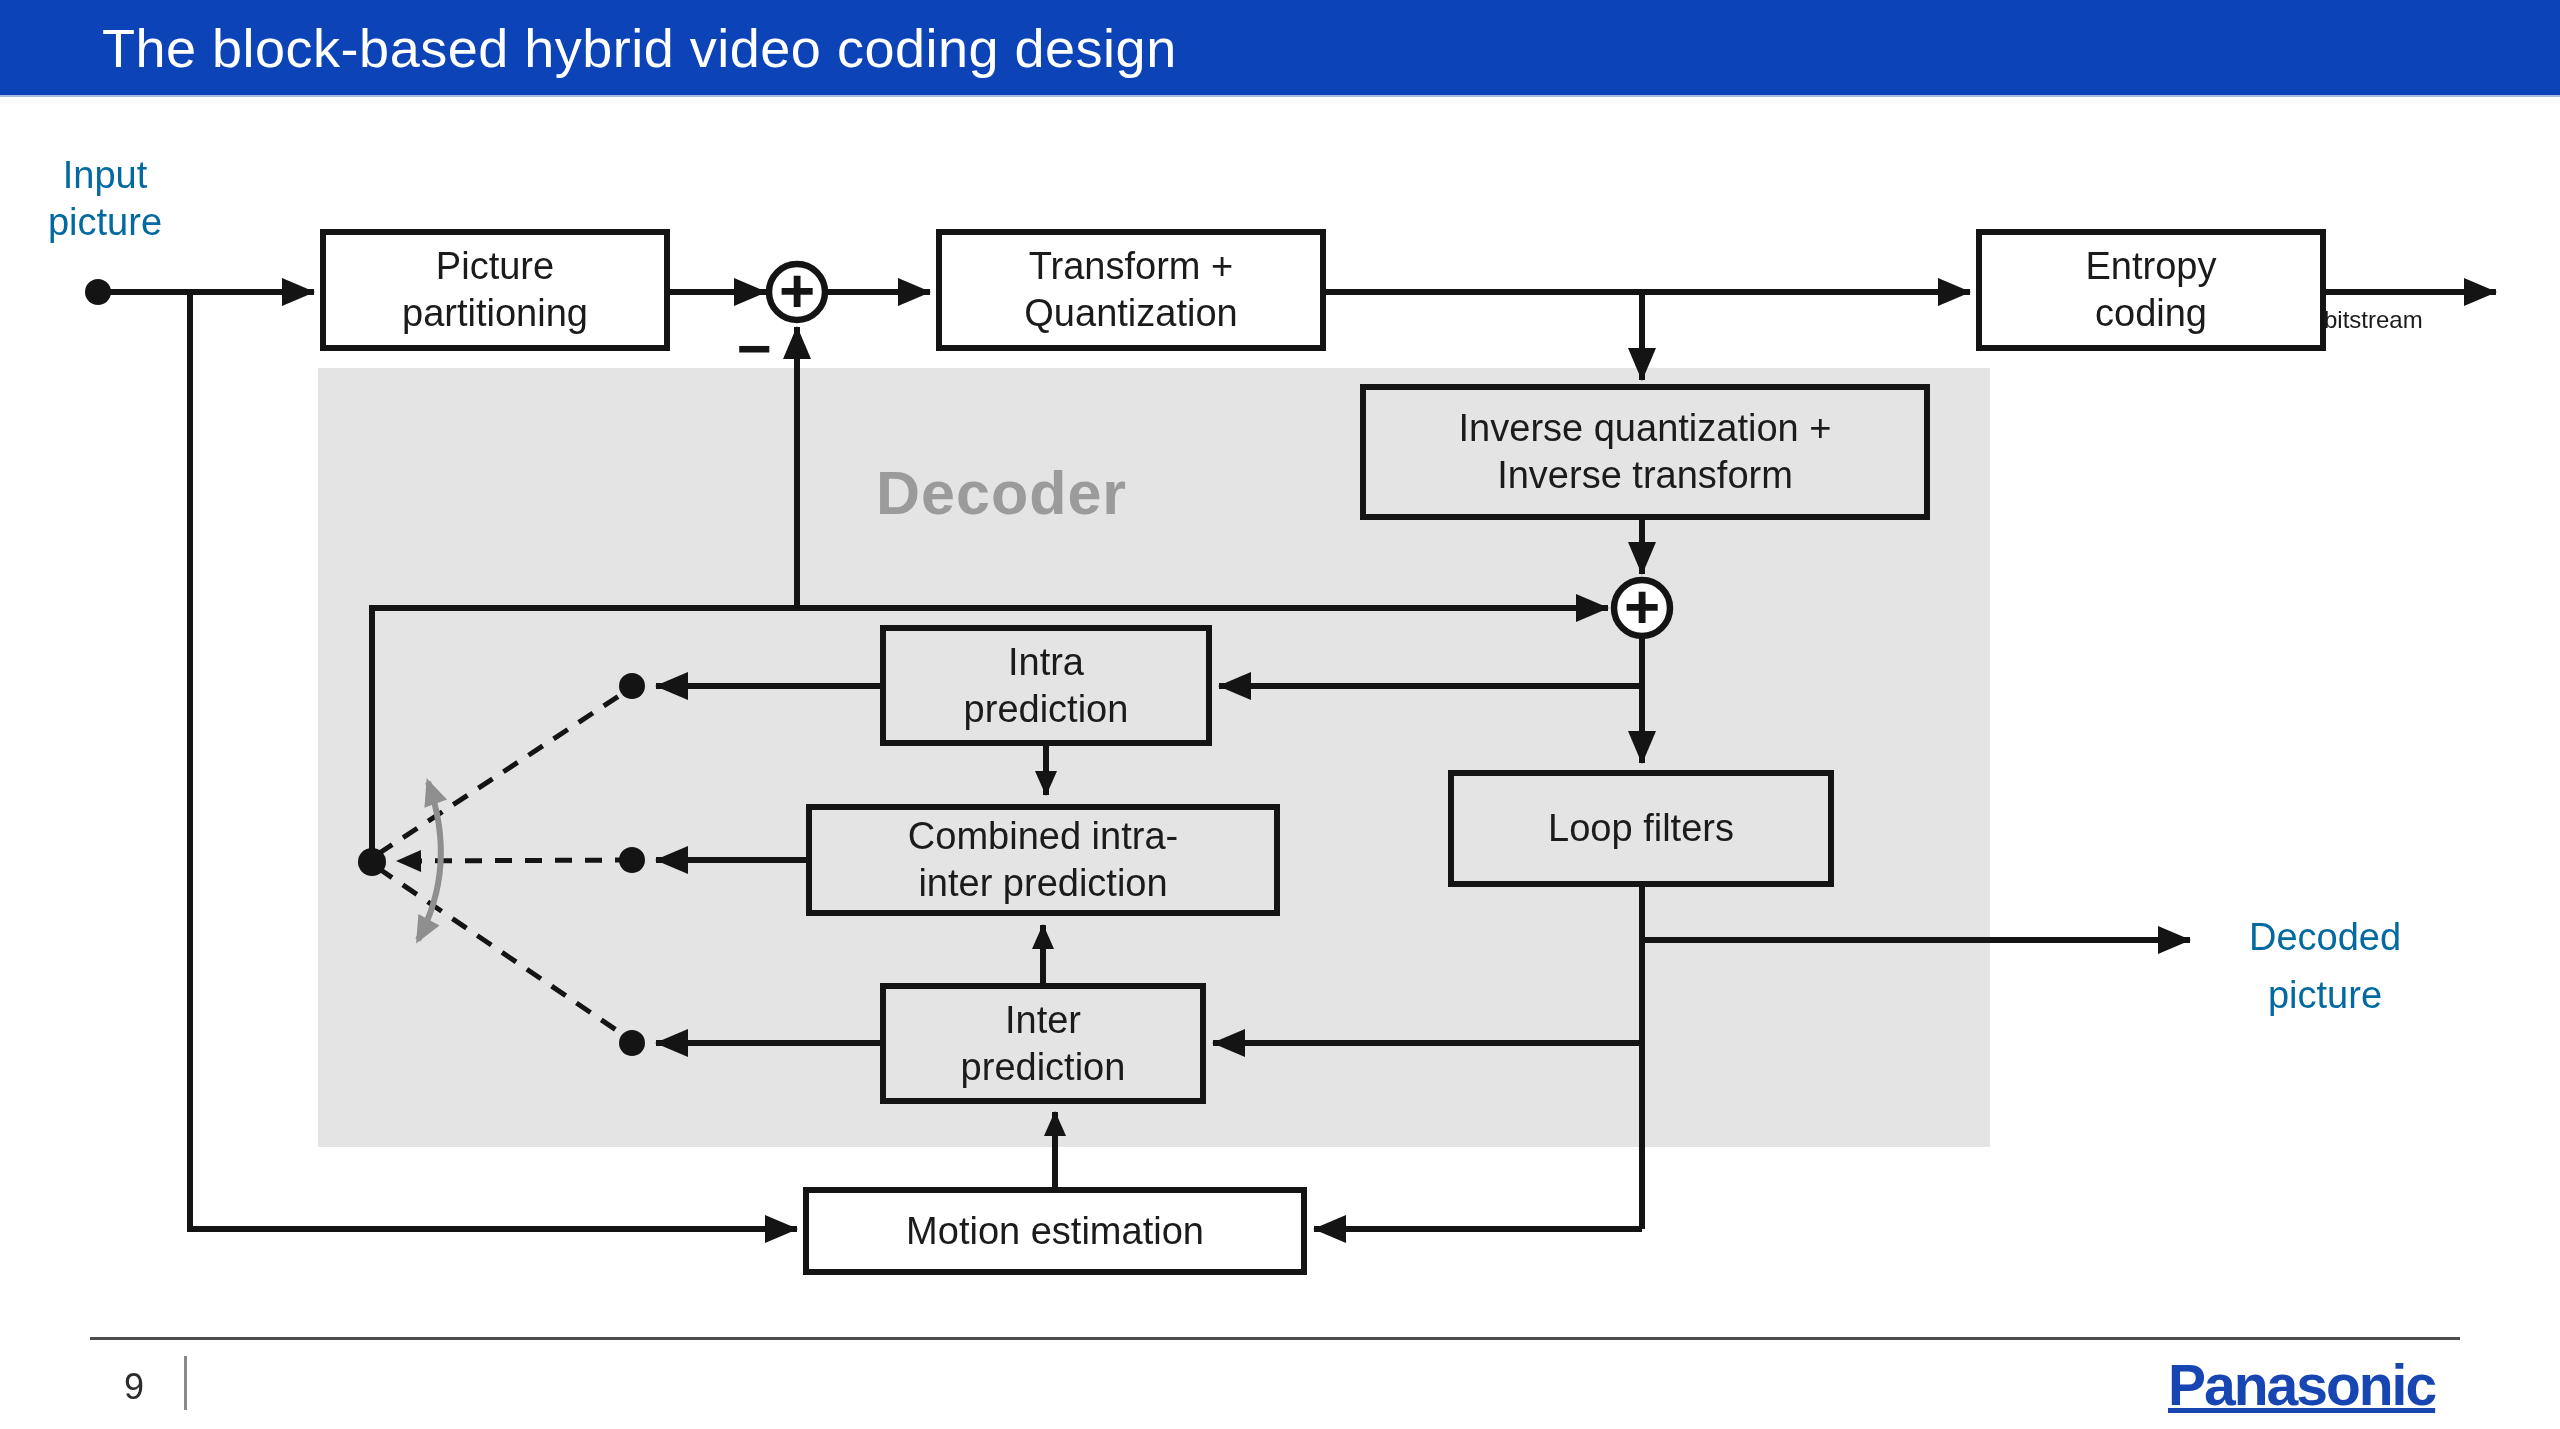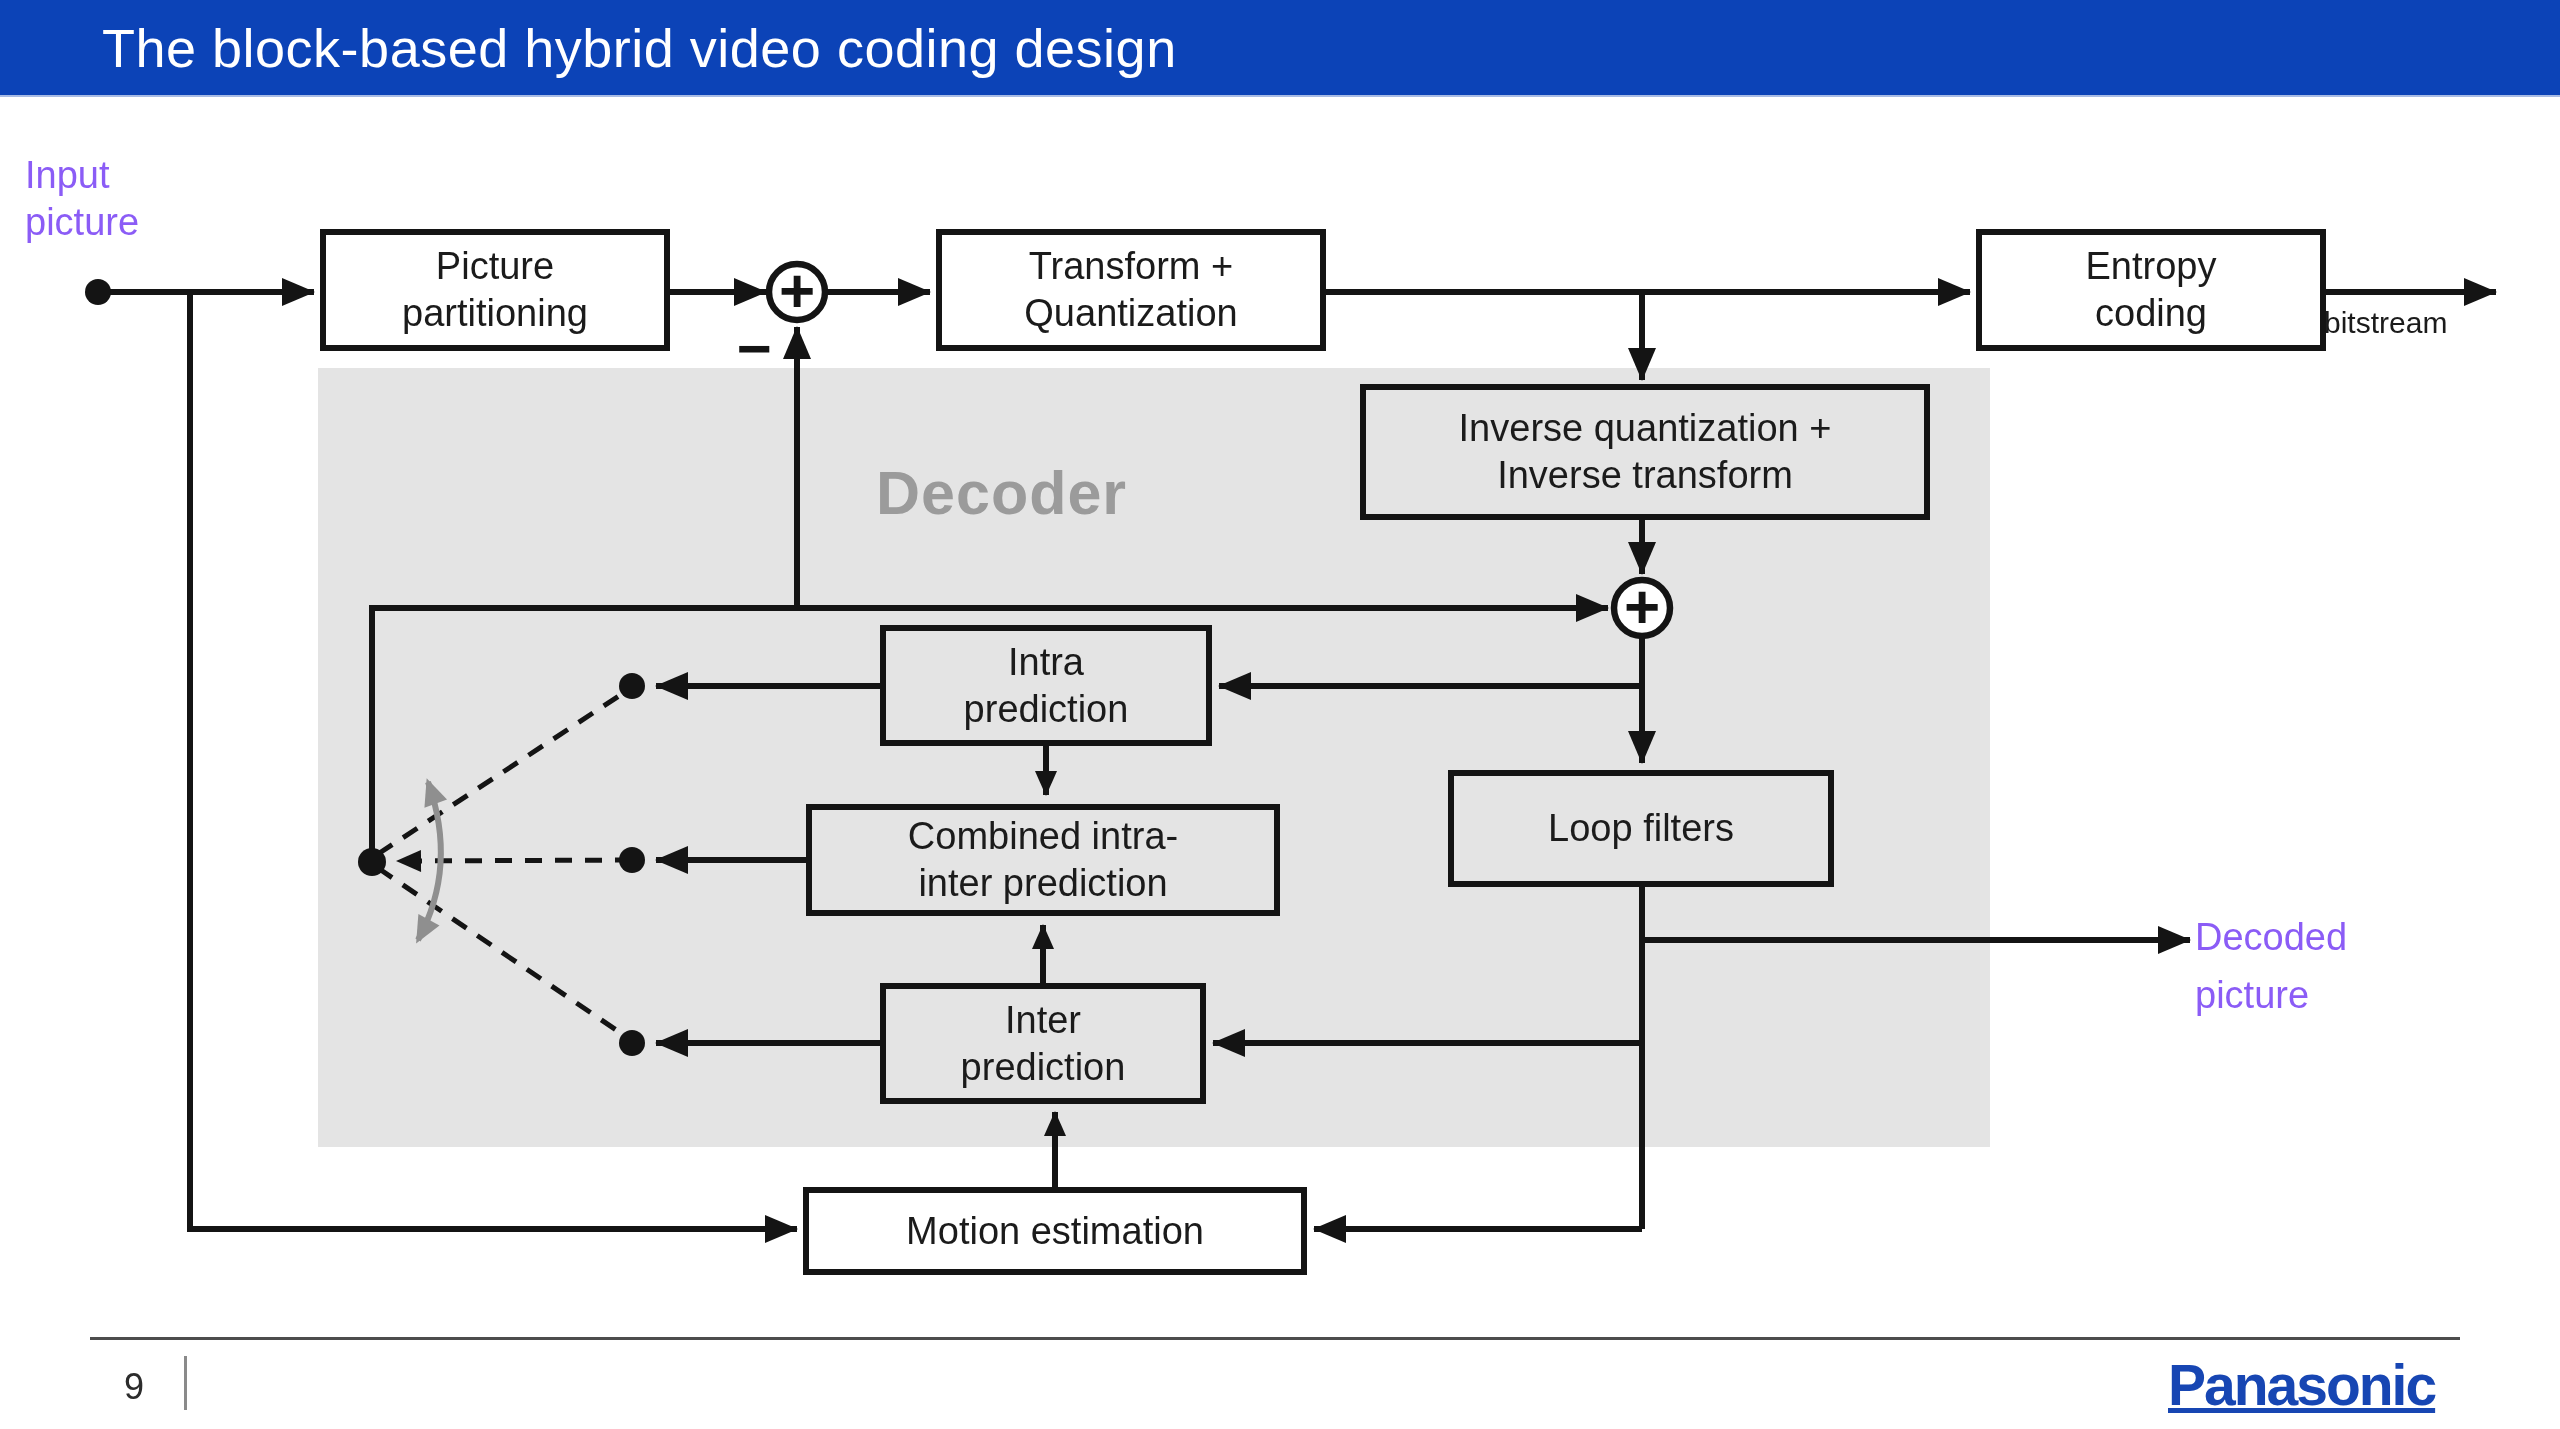--- a/index.html
+++ b/index.html
@@ -49,29 +49,30 @@
     position:absolute;z-index:2;box-sizing:border-box;
     border:6px solid var(--ink);
     display:flex;flex-direction:column;align-items:center;justify-content:center;
     font-size:38px;line-height:47px;color:#1b1b1b;text-align:center;
   }
   .box span{white-space:nowrap;}
   .box.white{background:#ffffff;}
   .box.gray{background:var(--region-gray);}
 
   .float-label{
-    position:absolute;z-index:2;color:#8b5cf6;font-size:38px;line-height:47px;
+    position:absolute;z-index:2;color:#0369a1;font-size:38px;line-height:47px;
+    text-align:center;
   }
   .float-label span{display:block;white-space:nowrap;}
   .decoder-label{
     position:absolute;z-index:2;color:var(--decoder-gray);
     font-size:61px;font-weight:700;letter-spacing:1px;white-space:nowrap;
   }
   .bitstream-label{
-    position:absolute;z-index:2;color:#1b1b1b;font-size:30px;white-space:nowrap;
+    position:absolute;z-index:2;color:#1b1b1b;font-size:24px;white-space:nowrap;
   }
 
   .footer-rule{
     position:absolute;left:90px;top:1337px;width:2370px;height:3px;
     background:#4d4d4d;z-index:2;
   }
   .page-number{
     position:absolute;left:112px;top:1366px;width:44px;z-index:2;
     font-size:36px;color:#2c2c2c;text-align:center;
   }

